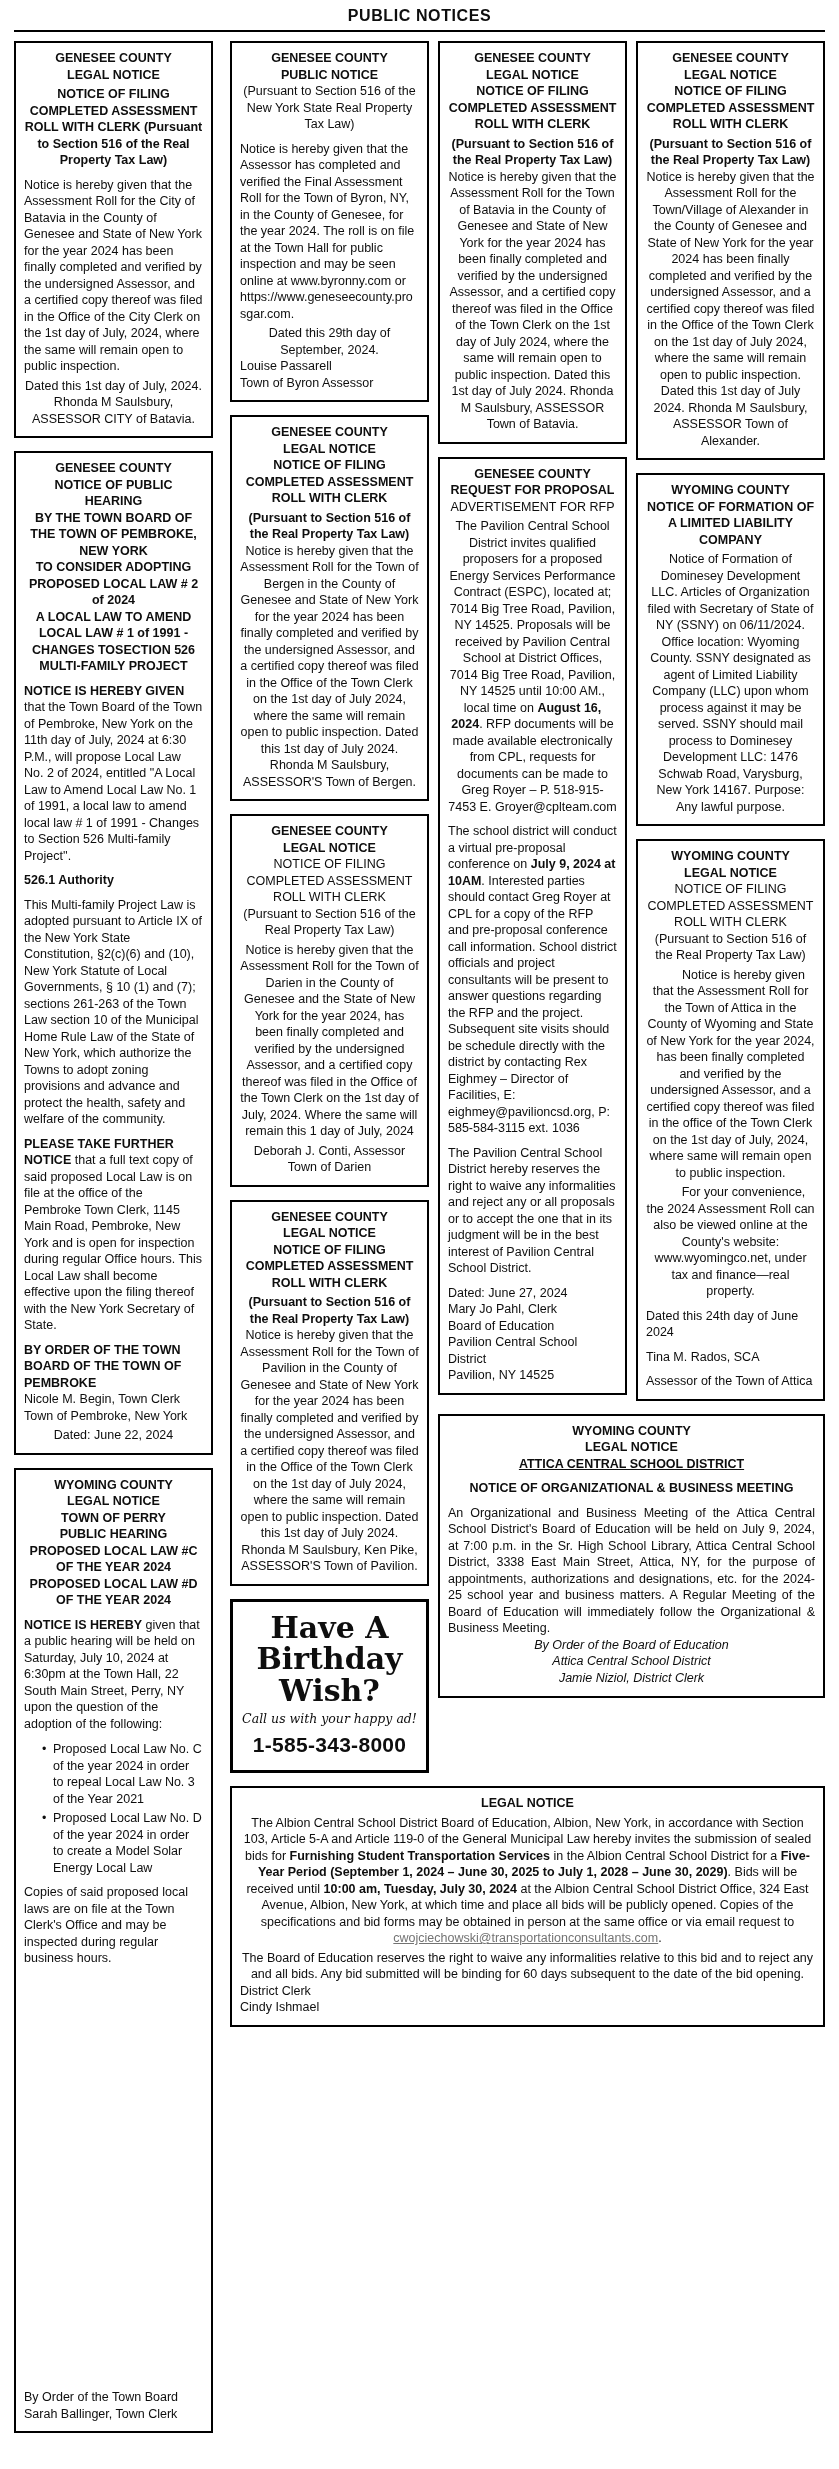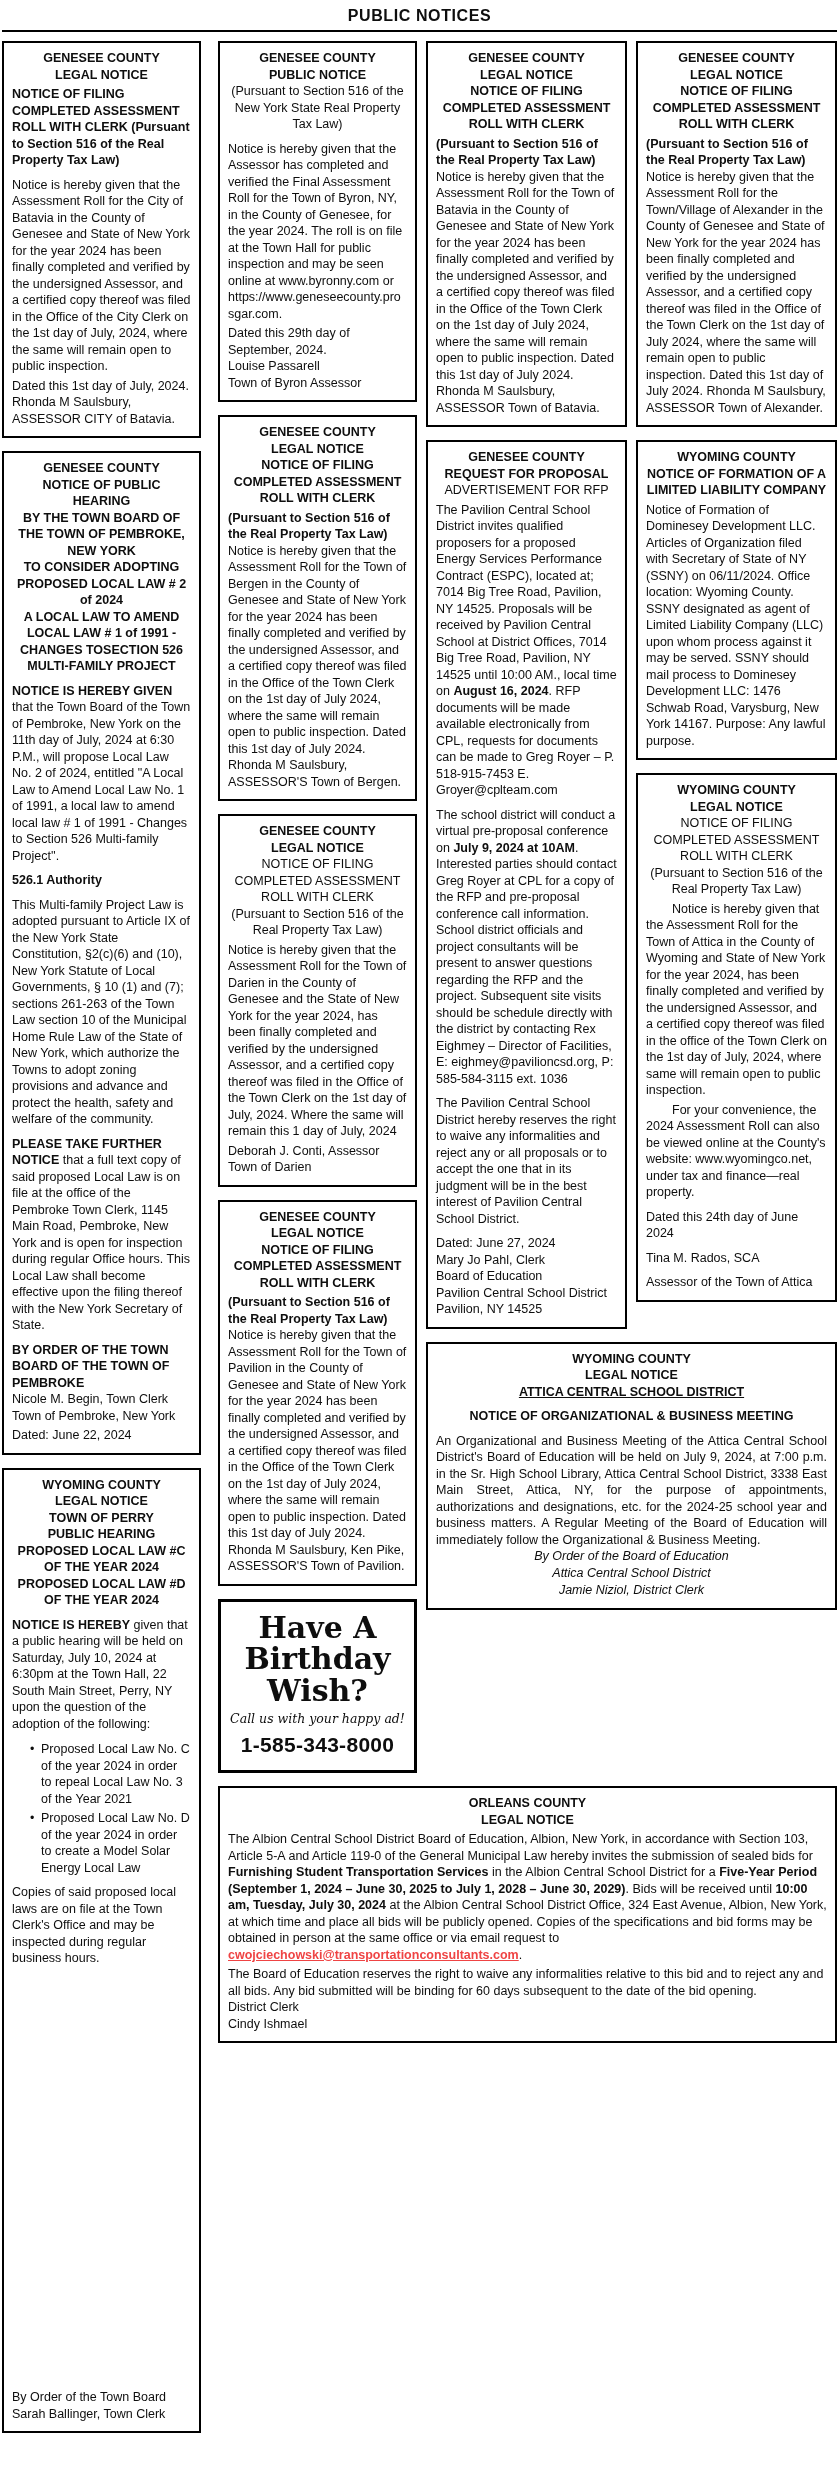--- a/index.html
+++ b/index.html
@@ -1,53 +1,53 @@
 <!DOCTYPE html>
 <html><head>
 <meta charset="utf-8">
 <style>
   *{margin:0;padding:0;box-sizing:border-box;}
   html,body{background:#ffffff;}
   body{width:839px;}
   .page{width:839px;min-height:2469px;background:#fff;color:#0e0e0e;
-        font-family:"Liberation Sans",sans-serif;padding:4px 2px 18px;}
+        font-family:"Liberation Sans",sans-serif;padding:4px 14px 18px;}
   .masthead{font-size:16px;font-weight:bold;text-align:center;letter-spacing:.6px;
         padding:3px 0 5px;border-bottom:2.5px solid #000;margin-bottom:9px;}
   .cols{display:flex;gap:17px;align-items:flex-start;}
   .col{display:flex;flex-direction:column;gap:13px;min-width:0;}
   .col-1{flex:0 0 199px;min-height:2392px;}
   .grp234{flex:1 1 auto;display:flex;flex-direction:column;gap:13px;min-width:0;}
   .row234{display:flex;gap:9px;align-items:flex-start;}
   .col-2{flex:0 0 199px;}
   .grp34{flex:1 1 auto;display:flex;flex-direction:column;gap:13px;min-width:0;}
   .row34{display:flex;gap:9px;align-items:flex-start;}
   .col-3,.col-4{flex:1 1 0;}
   .notice{border:2px solid #000;padding:7px 8px 9px;font-size:12.5px;line-height:1.32;
         overflow-wrap:break-word;word-break:break-word;background:#fff;}
   .notice-perry{flex:1 1 auto;display:flex;flex-direction:column;}
   .grow{flex:1 1 auto;}
   .nc{text-align:center;font-weight:bold;}
   .nct{text-align:center;}
   .np{margin-top:8px;}
-  .np0{margin-top:3px;}
+  .np0{margin-top:3px;text-align:center;}
   .nb{font-weight:bold;}
   .indent{text-indent:26px;}
   .just{text-align:justify;}
   .sigline{margin-top:0;}
   .sigtop{}
   ul.bullets{list-style:none;margin-top:6px;padding-left:18px;}
   ul.bullets li{position:relative;padding-left:11px;margin-top:3px;}
   ul.bullets li::before{content:"\2022";position:absolute;left:0;}
   .ad{border-width:3px;text-align:center;padding:10px 4px 12px;}
   .ad-big{font-family:"DejaVu Serif",serif;font-weight:bold;font-size:30px;line-height:1.05;}
   .ad-tag{font-style:italic;font-weight:normal;font-size:12.5px;margin-top:5px;font-family:"DejaVu Serif",serif;}
   .ad-phone{font-weight:bold;font-size:21px;margin-top:3px;letter-spacing:.3px;}
   .underline{text-decoration:underline;}
   .sig-italic{font-style:italic;text-align:center;line-height:1.35;}
-  a.email{color:#ef4444;text-decoration:underline;cursor:pointer;font-weight:bold;}
+  a.email{color:#737373;text-decoration:underline;cursor:pointer;}
 </style>
 </head>
 <body>
 
 <div class="page">
 
   <div class="masthead">PUBLIC NOTICES</div>
 
   <div class="cols">
 
@@ -215,21 +215,20 @@
             <div class="sig-italic sigtop">By Order of the Board of Education</div>
             <div class="sig-italic">Attica Central School District</div>
             <div class="sig-italic">Jamie Niziol, District Clerk</div>
           </div>
 
         </div>
 
       </div>
 
       <div class="notice wide">
-        <div class="nc">ORLEANS COUNTY</div>
         <div class="nc">LEGAL NOTICE</div>
         <p class="np0"><span>The Albion Central School District Board of Education, Albion, New York, in accordance with Section 103, Article 5-A and Article 119-0 of the General Municipal Law hereby invites the submission of sealed bids for </span><b>Furnishing Student Transportation Services</b><span> in the Albion Central School District for a </span><b>Five-Year Period (September 1, 2024 – June 30, 2025 to July 1, 2028 – June 30, 2029)</b><span>. Bids will be received until </span><b>10:00 am, Tuesday, July 30, 2024</b><span> at the Albion Central School District Office, 324 East Avenue, Albion, New York, at which time and place all bids will be publicly opened.  Copies of the specifications and bid forms may be obtained in person at the same office or via email request to </span><a class="email">cwojciechowski@transportationconsultants.com</a><span>.</span></p>
         <p class="np0">The Board of Education reserves the right to waive any informalities relative to this bid and to reject any and all bids. Any bid submitted will be binding for 60 days subsequent to the date of the bid opening.</p>
         <div class="sigline">District Clerk</div>
         <div class="sigline sigtop">Cindy Ishmael</div>
       </div>
 
     </div>
 
   </div>

